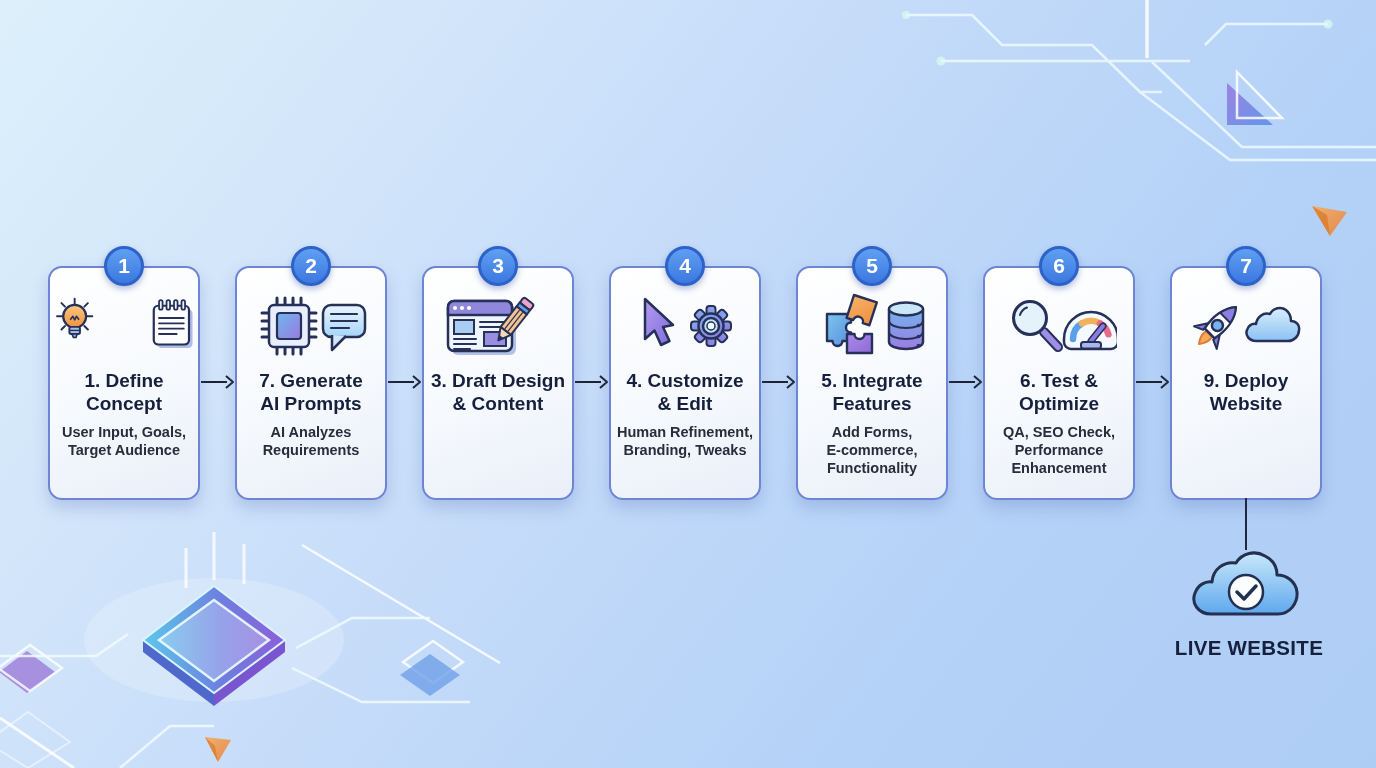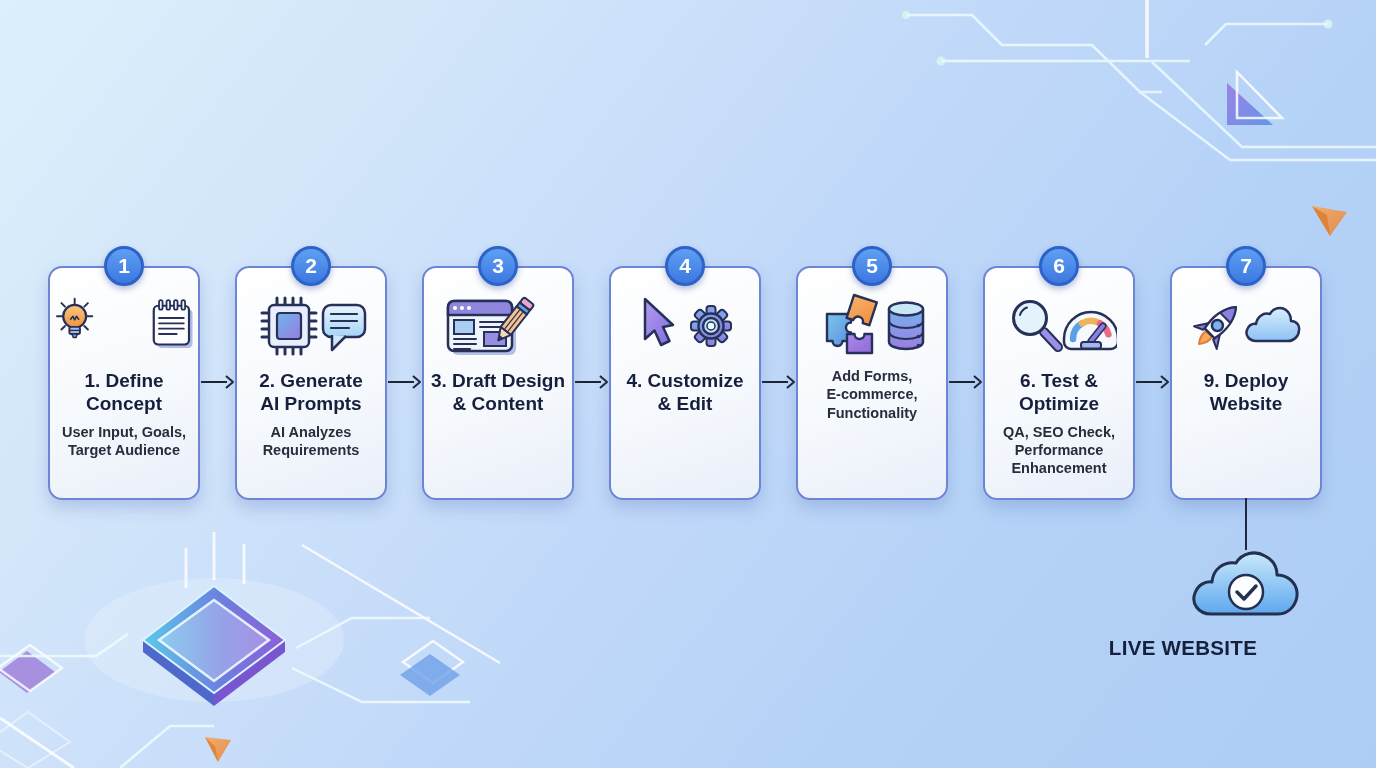--- a/index.html
+++ b/index.html
@@ -29,21 +29,21 @@
     box-shadow:0 8px 16px rgba(85,110,185,.28);
     padding-top:24px;text-align:center;
   }
   .icons{height:68px;display:flex;align-items:center;justify-content:center;}
   .card-title{margin-top:10px;font-size:19px;font-weight:800;color:#16203c;line-height:1.2;white-space:pre-line;}
   .card-sub{margin-top:7px;font-size:14.5px;color:#272d3b;line-height:1.26;white-space:pre-line;font-weight:bold;}
   .arrow{width:35px;height:18px;margin-top:127px;flex:none;}
   .connector{position:absolute;left:1245px;top:498px;width:2px;height:52px;background:#202840;}
   .live-cloud{position:absolute;left:1183px;top:546px;}
   .live-label{
-    position:absolute;left:1080px;top:636px;width:206px;text-align:center;
+    position:absolute;left:1146px;top:636px;width:206px;text-align:center;
     font-size:20.5px;font-weight:800;color:#16203c;letter-spacing:.3px;
   }
   svg{display:block;}
 </style>
 </head>
 <body>
 
 <div class="stage">
 
   <svg width="0" height="0" style="position:absolute" aria-hidden="true">
@@ -246,21 +246,21 @@
               <rect x="70" y="12" width="42" height="32" rx="8" fill="url(#g-bubble)" stroke="#263058" stroke-width="2.5"></rect>
               <path d="M79,42 L79,57 L93,43" fill="#cfe7fa" stroke="#263058" stroke-width="2.5" stroke-linejoin="round"></path>
               <g stroke="#263058" stroke-width="2.2" stroke-linecap="round">
                 <line x1="78" y1="21" x2="104" y2="21"></line>
                   <line x1="78" y1="28" x2="104" y2="28"></line>
                   <line x1="78" y1="35" x2="96" y2="35"></line>
               </g>
             </g>
           </svg>
         </div>
-        <div class="card-title">2. Generate
+        <div class="card-title">7. Generate
 AI Prompts</div>
         <div class="card-sub">AI Analyzes
 Requirements</div>
       </div>
     </div>
 
     <div class="arrow">
       <svg width="35" height="18" viewBox="0 0 35 18">
           <line x1="1" y1="9" x2="27" y2="9" stroke="#1c2331" stroke-width="2"></line>
           <polyline points="26,3 33,9 26,15" fill="none" stroke="#1c2331" stroke-width="2" stroke-linejoin="round"></polyline>
@@ -324,20 +324,22 @@
                 <rect x="-20" y="-4.5" width="40" height="9" rx="3" transform="rotate(135)"></rect>
               </g>
               <circle r="12.5" fill="url(#g-gear)" stroke="#263058" stroke-width="2.5"></circle>
               <circle r="8" fill="#bfe2f8" stroke="#263058" stroke-width="2.5"></circle>
               <circle r="4" fill="#f2fafe" stroke="#263058" stroke-width="1.5"></circle>
             </g>
           </svg>
         </div>
         <div class="card-title">4. Customize
 &amp; Edit</div>
+        <div class="card-sub">Human Refinement,
+Branding, Tweaks</div>
       </div>
     </div>
 
     <div class="arrow">
       <svg width="35" height="18" viewBox="0 0 35 18">
           <line x1="1" y1="9" x2="27" y2="9" stroke="#1c2331" stroke-width="2"></line>
           <polyline points="26,3 33,9 26,15" fill="none" stroke="#1c2331" stroke-width="2" stroke-linejoin="round"></polyline>
         </svg>
     </div>
 
@@ -355,20 +357,22 @@
               <path d="M75,16 v33 c0,4 7.6,7 17,7 s17,-3 17,-7 v-33" fill="url(#g-db)" stroke="#263058" stroke-width="2.5"></path>
               <path d="M75,28 c0,4 7.6,7 17,7 s17,-3 17,-7" fill="none" stroke="#263058" stroke-width="2.2"></path>
               <path d="M75,39 c0,4 7.6,7 17,7 s17,-3 17,-7" fill="none" stroke="#263058" stroke-width="2.2"></path>
               <ellipse cx="92" cy="16" rx="17" ry="6.5" fill="#c8e6f8" stroke="#263058" stroke-width="2.5"></ellipse>
               <circle cx="104.5" cy="32.5" r="1.8" fill="#263058"></circle>
                 <circle cx="104.5" cy="43.5" r="1.8" fill="#263058"></circle>
                 <circle cx="104.5" cy="52.5" r="1.8" fill="#263058"></circle>
             </g>
           </svg>
         </div>
+        <div class="card-title">5. Integrate
+Features</div>
         <div class="card-sub">Add Forms,
 E-commerce,
 Functionality</div>
       </div>
     </div>
 
     <div class="arrow">
       <svg width="35" height="18" viewBox="0 0 35 18">
           <line x1="1" y1="9" x2="27" y2="9" stroke="#1c2331" stroke-width="2"></line>
           <polyline points="26,3 33,9 26,15" fill="none" stroke="#1c2331" stroke-width="2" stroke-linejoin="round"></polyline>

